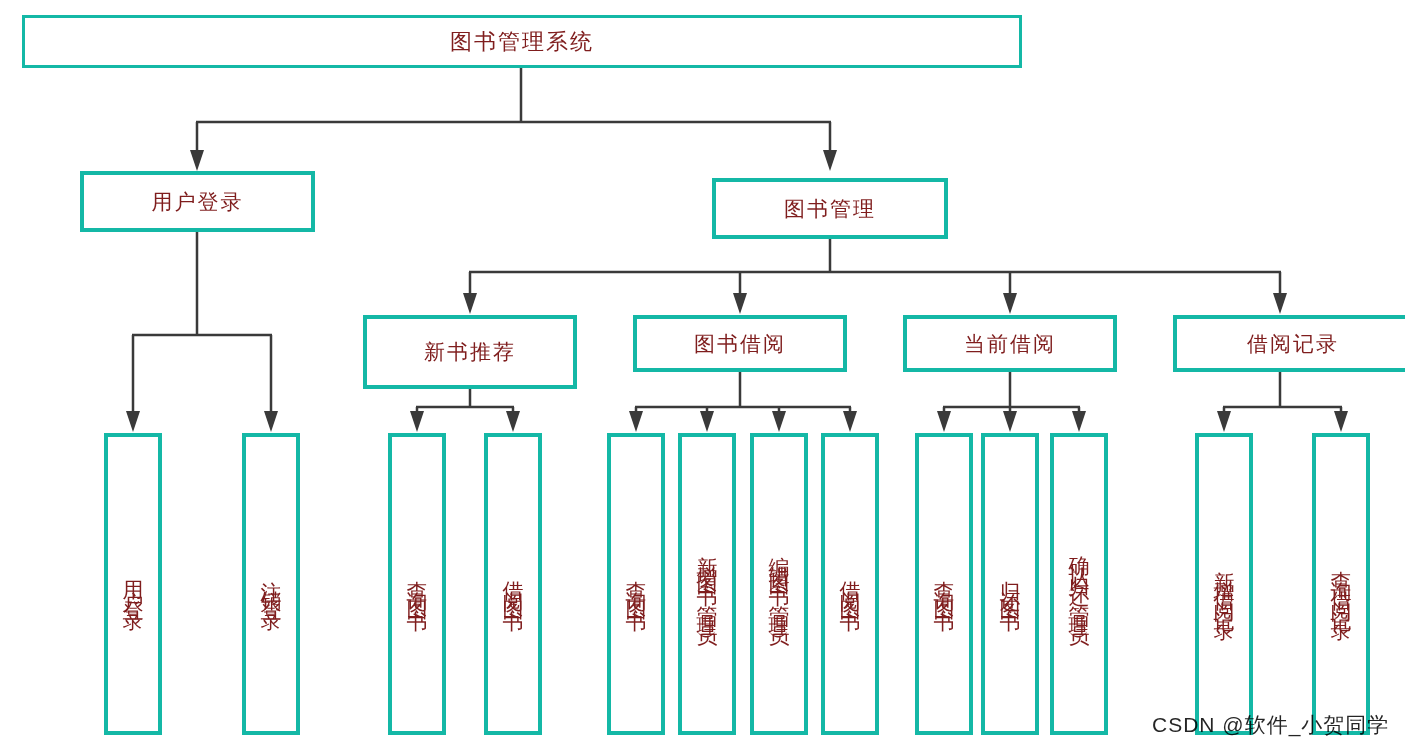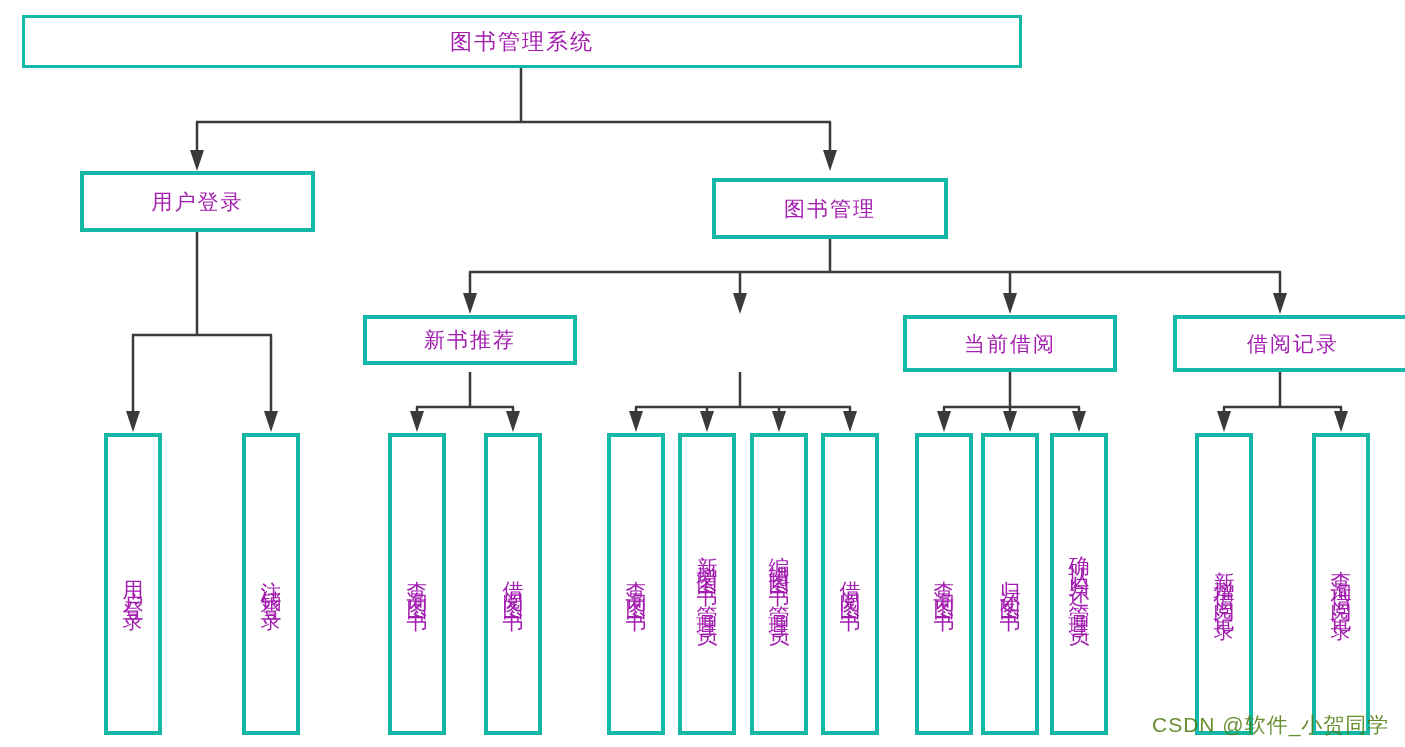--- a/index.html
+++ b/index.html
@@ -23,21 +23,21 @@
     z-index: 1;
   }
   .node {
     position: absolute;
     box-sizing: border-box;
     background: #ffffff;
     border: 4px solid #14b8a6;
     display: flex;
     align-items: center;
     justify-content: center;
-    color: #a21caf;
+    color: #7f1d1d;
     font-size: 21px;
     letter-spacing: 2px;
     z-index: 2;
     white-space: nowrap;
   }
   .node.root { border-width: 3px; font-size: 22px; }
   .node.leaf {
     width: 58px;
     top: 433px;
     height: 302px;
@@ -51,21 +51,21 @@
     line-height: 58px;
     display: block;
     max-height: 286px;
   }
   .watermark {
     position: absolute;
     left: 1152px;
     top: 711px;
     z-index: 6;
     font-size: 21px;
-    color: #4d7c0f;
+    color: #000000;
     opacity: 0.85;
     letter-spacing: 1px;
     white-space: nowrap;
   }
 </style>
 </head>
 <body>
 
 <div class="canvas">
 
@@ -99,21 +99,22 @@
       M1072 411 L1086 411 L1079 432 Z
       M1217 411 L1231 411 L1224 432 Z
       M1334 411 L1348 411 L1341 432 Z"></path>
   </svg>
 
   <div class="node root" style="left:22px; top:15px; width:1000px; height:53px;">图书管理系统</div>
 
   <div class="node" style="left:80px; top:171px; width:235px; height:61px;">用户登录</div>
   <div class="node" style="left:712px; top:171px; width:236px; height:61px;margin-top:7px;">图书管理</div>
 
-  <div class="node" style="left:363px; top:315px; width:214px; height:50px;">新书推荐</div>
+  <div class="node" style="left:363px; top:315px; width:214px; height:74px;">新书推荐</div>
+  <div class="node" style="left:633px; top:315px; width:214px; height:57px;">图书借阅</div>
   <div class="node" style="left:903px; top:315px; width:214px; height:57px;">当前借阅</div>
   <div class="node" style="left:1173px; top:315px; width:240px; height:57px;">借阅记录</div>
 
   <div class="node leaf" style="left:104px;">
     <span>用户登录</span>
   </div>
   <div class="node leaf" style="left:242px;">
     <span>注销登录</span>
   </div>
 

